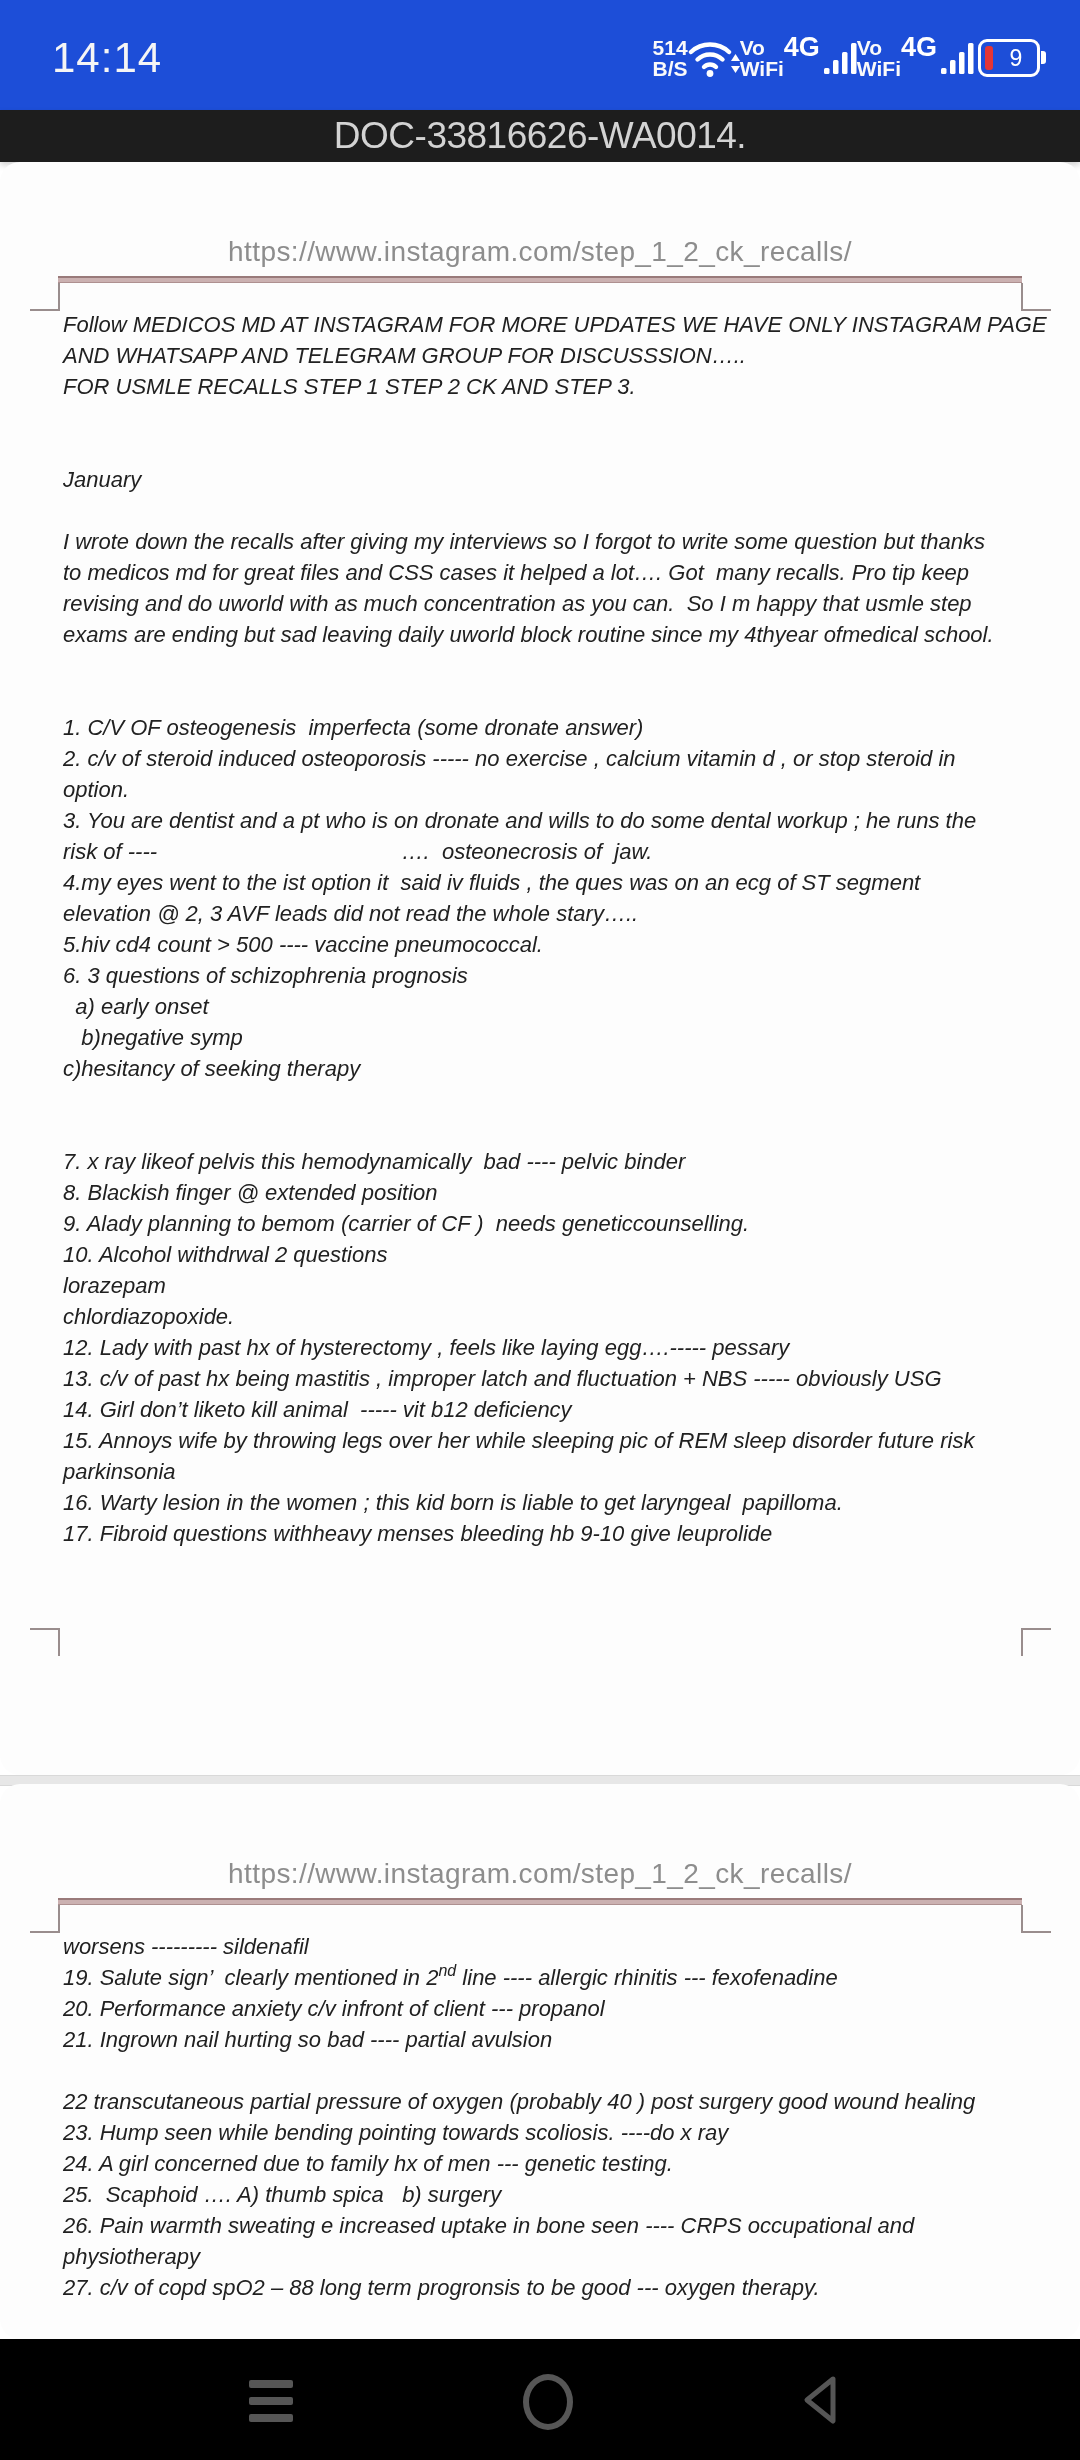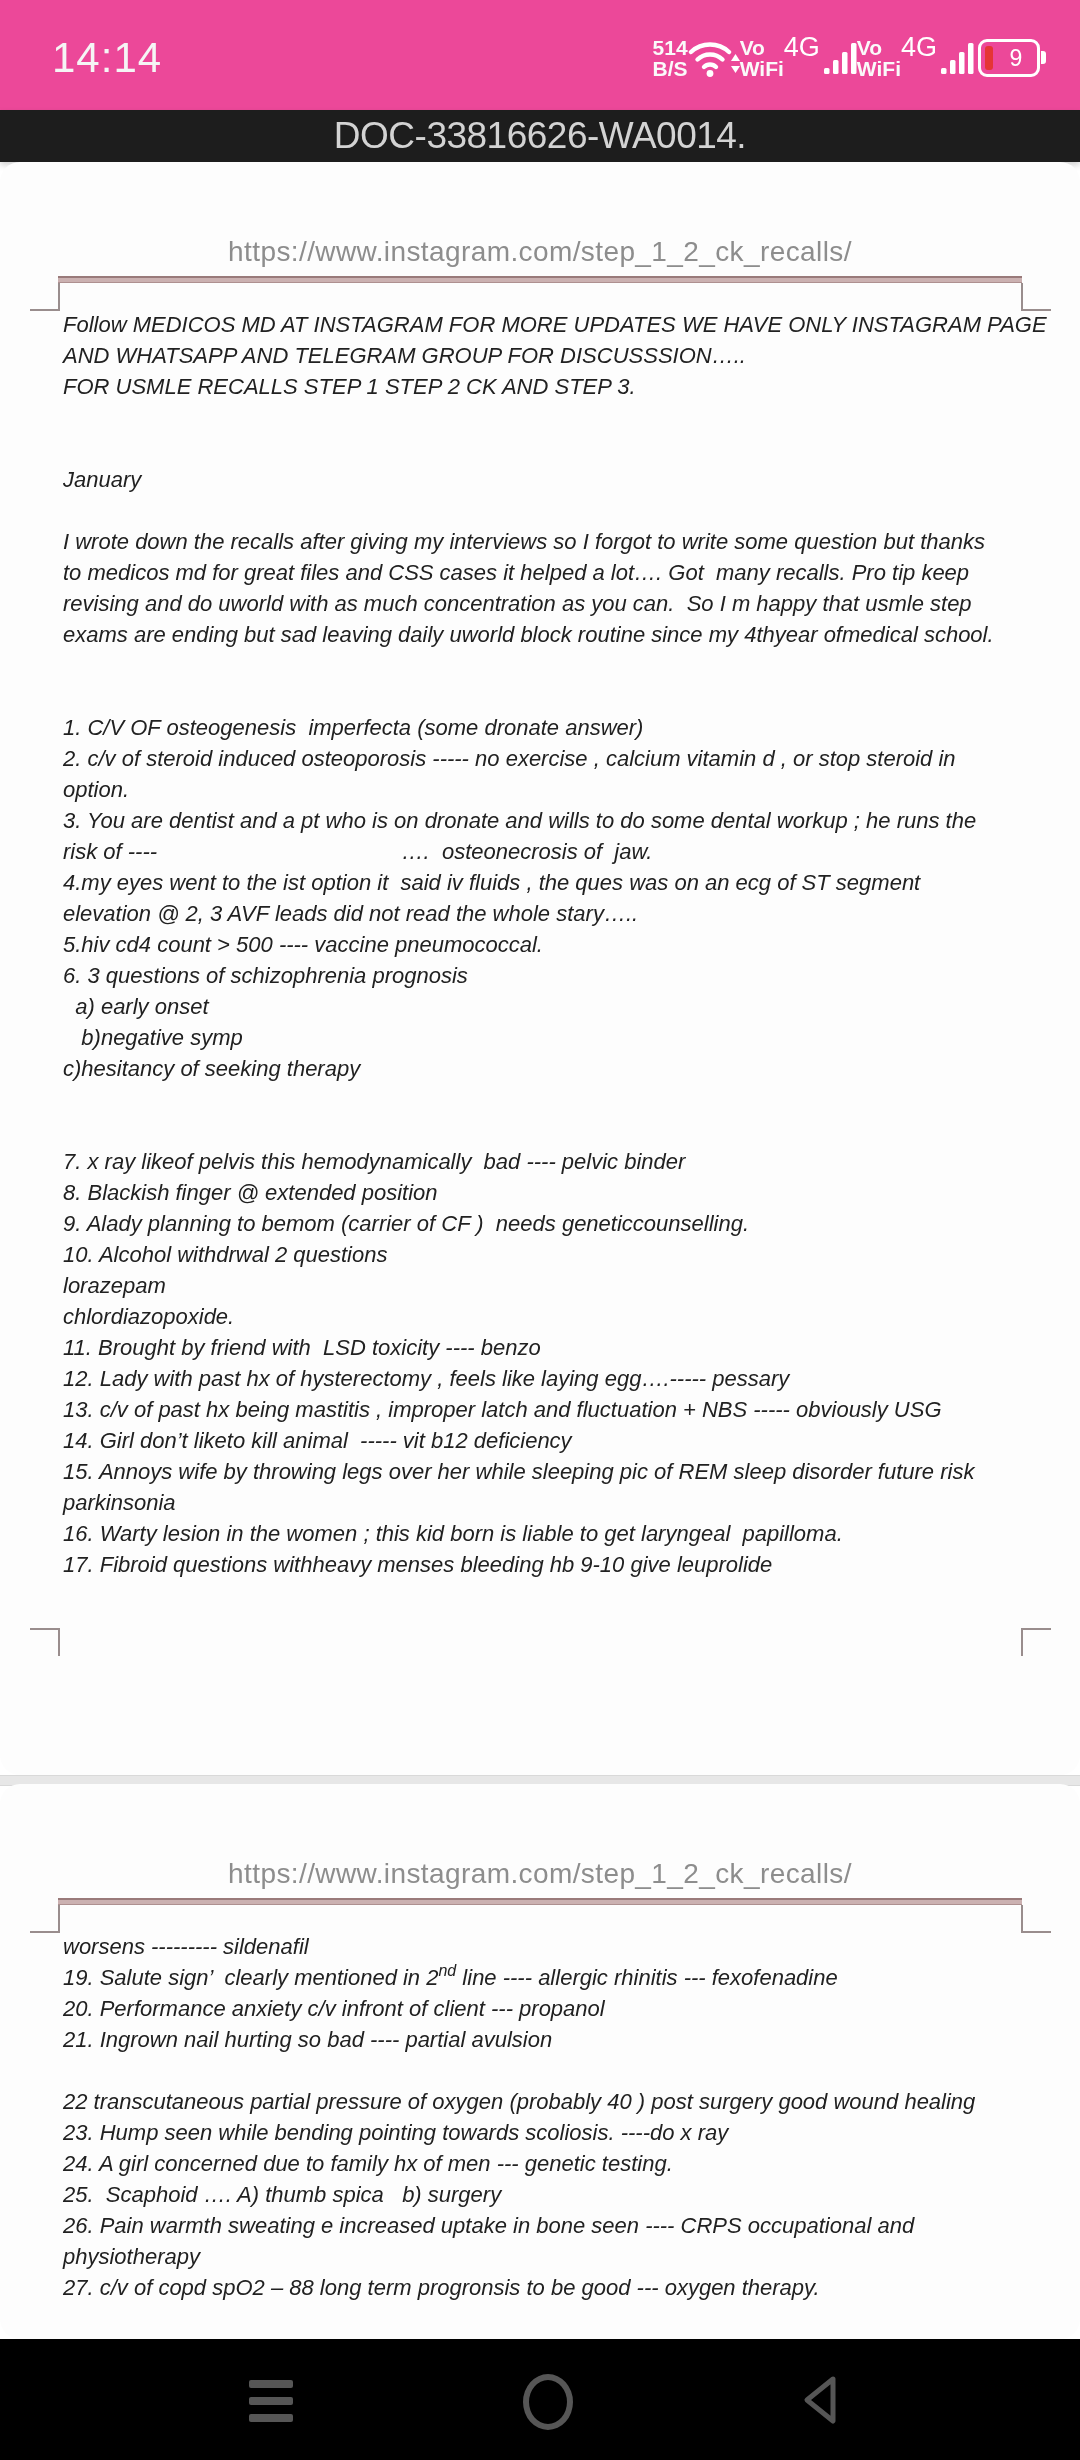--- a/index.html
+++ b/index.html
@@ -2,29 +2,29 @@
 <html><head>
 <meta charset="utf-8">
 <style>
   html,body{margin:0;padding:0;}
   body{
     width:1080px;height:2460px;position:relative;overflow:hidden;
     background:#ffffff;font-family:"Liberation Sans",sans-serif;
   }
   
   .status-bar{
-    position:absolute;top:0;left:0;width:1080px;height:110px;background:#ec4899;
+    position:absolute;top:0;left:0;width:1080px;height:110px;background:#1d4ed8;
     color:#fff;display:flex;align-items:center;justify-content:space-between;
     box-sizing:border-box;padding:6px 40px 0 52px;
   }
   .clock{font-size:42px;letter-spacing:1px;color:#f5f5f5;}
   .status-right{display:flex;align-items:center;gap:0;}
   .stack{font-size:21px;font-weight:700;line-height:21px;color:#fafafa;}
   .net-group{display:flex;align-items:flex-end;gap:4px;}
-  .net-type{font-size:27px;font-weight:400;position:relative;top:-13px;line-height:27px;}
+  .net-type{font-size:27px;font-weight:700;position:relative;top:-13px;line-height:27px;}
   .battery{position:relative;width:56px;height:32px;border:3px solid #fff;border-radius:9px;margin-left:4px;}
   .battery-fill{position:absolute;left:4px;top:4px;bottom:4px;width:8px;border-radius:3px;background:#e53535;}
   .battery-num{position:absolute;left:14px;right:0;top:0;bottom:0;display:flex;align-items:center;justify-content:center;font-size:23px;color:#fff;}
   .battery-tip{position:absolute;right:-9px;top:9px;width:5px;height:13px;background:#fff;border-radius:0 3px 3px 0;}
   
   .title-bar{
     position:absolute;top:110px;left:0;width:1080px;height:52px;background:#1d1d1d;
     color:#d3d3d3;display:flex;align-items:center;justify-content:center;
     font-size:37px;letter-spacing:-0.5px;box-shadow:0 3px 6px rgba(0,0,0,0.18);
   }
@@ -148,21 +148,20 @@
       <div class="doc-line">   b)negative symp</div>
       <div class="doc-line">c)hesitancy of seeking therapy</div>
       <div class="doc-line">&nbsp;</div>
       <div class="doc-line">&nbsp;</div>
       <div class="doc-line">7. x ray likeof pelvis this hemodynamically  bad ---- pelvic binder</div>
       <div class="doc-line">8. Blackish finger @ extended position</div>
       <div class="doc-line">9. Alady planning to bemom (carrier of CF )  needs geneticcounselling.</div>
       <div class="doc-line">10. Alcohol withdrwal 2 questions</div>
       <div class="doc-line">lorazepam</div>
       <div class="doc-line">chlordiazopoxide.</div>
-      <div class="doc-line">11. Brought by friend with  LSD toxicity ---- benzo</div>
       <div class="doc-line">12. Lady with past hx of hysterectomy , feels like laying egg….----- pessary</div>
       <div class="doc-line">13. c/v of past hx being mastitis , improper latch and fluctuation + NBS ----- obviously USG</div>
       <div class="doc-line">14. Girl don’t liketo kill animal  ----- vit b12 deficiency</div>
       <div class="doc-line">15. Annoys wife by throwing legs over her while sleeping pic of REM sleep disorder future risk</div>
       <div class="doc-line">parkinsonia</div>
       <div class="doc-line">16. Warty lesion in the women ; this kid born is liable to get laryngeal  papilloma.</div>
       <div class="doc-line">17. Fibroid questions withheavy menses bleeding hb 9-10 give leuprolide</div>
     </div>
   <div class="corner c-bl"></div>
   <div class="corner c-br"></div>

